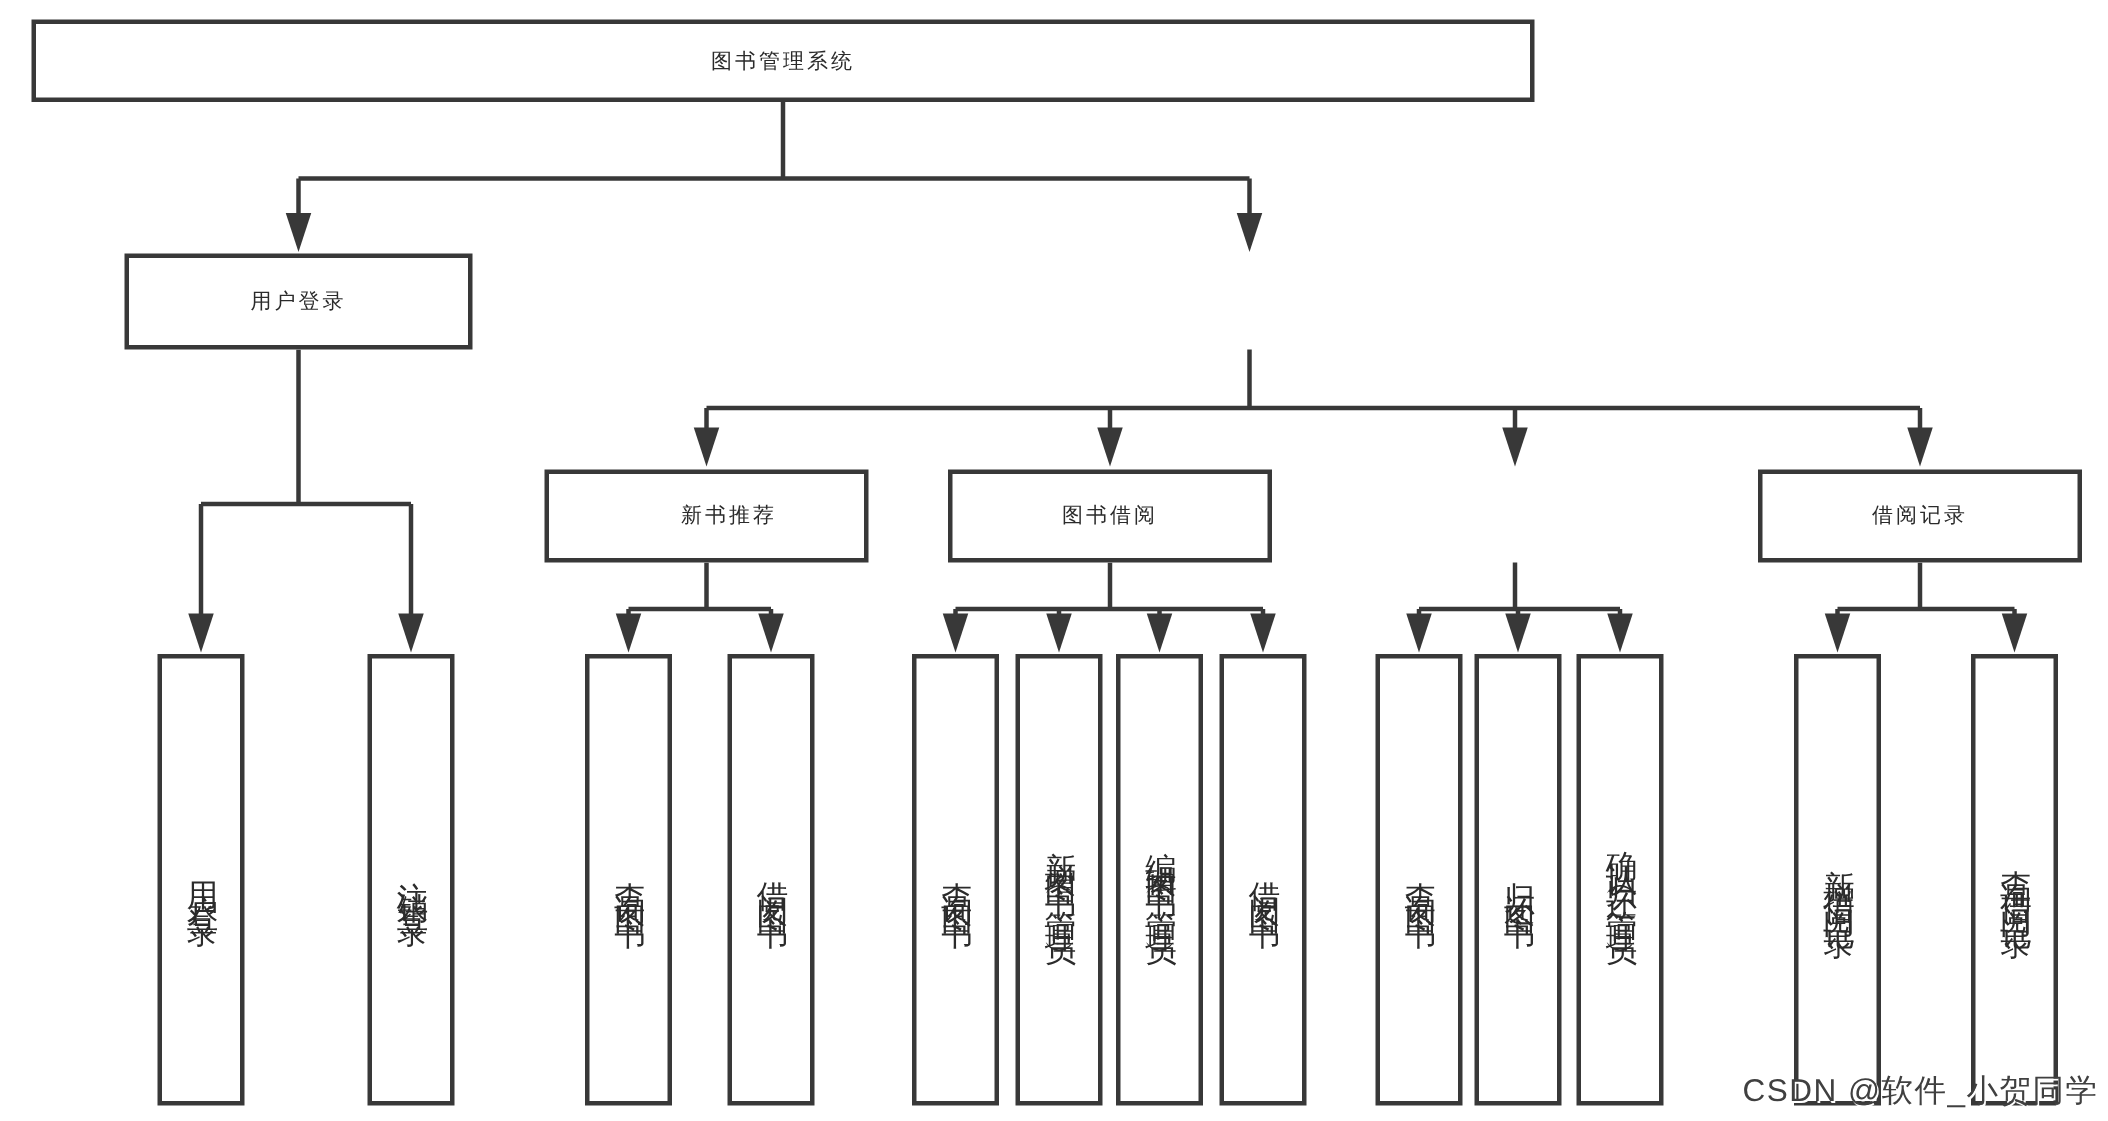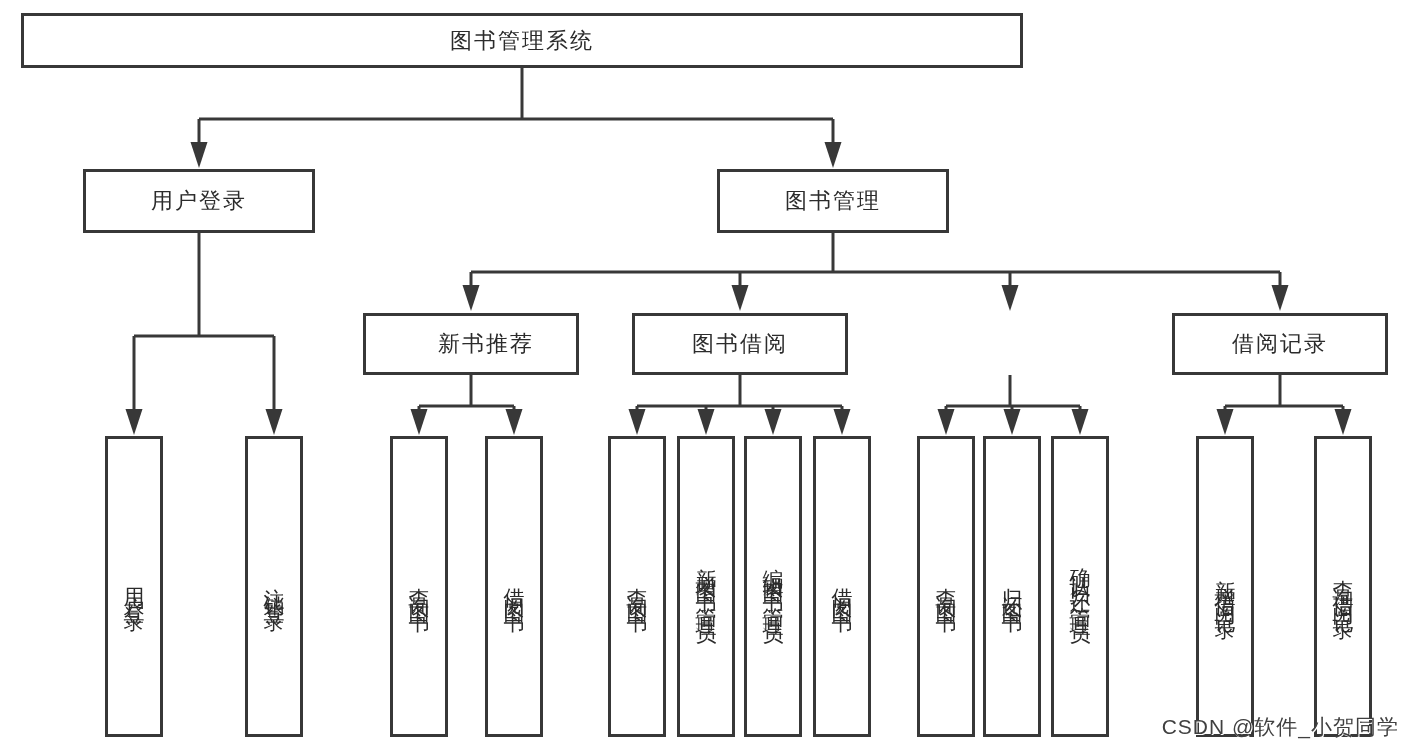--- a/index.html
+++ b/index.html
@@ -19,21 +19,21 @@
     z-index: 1;
   }
   .box {
     position: absolute;
     box-sizing: border-box;
     border: 3px solid #383838;
     background: #ffffff;
     display: flex;
     align-items: center;
     justify-content: center;
-    font-size: 22px;
+    font-size: 14px;
     letter-spacing: 2px;
     z-index: 2;
     white-space: nowrap;
   }
   .leaf {
     writing-mode: vertical-rl;
     text-orientation: mixed;
     letter-spacing: 8px;
     font-size: 21px;
     white-space: normal;
@@ -123,21 +123,20 @@
       <polygon points="1080,435 1071.5,409 1088.5,409"></polygon>
 
       <polygon points="1225,435 1216.5,409 1233.5,409"></polygon>
       <polygon points="1343,435 1334.5,409 1351.5,409"></polygon>
     </g>
   </svg>
 
   <div class="box" style="left:21px; top:13px; width:1002px; height:55px;">图书管理系统</div>
 
   <div class="box" style="left:83px; top:169px; width:232px; height:64px;">用户登录</div>
-  <div class="box" style="left:717px; top:169px; width:232px; height:64px;">图书管理</div>
 
   <div class="box" style="left:363px; top:313px; width:216px; height:62px;padding-left:30px;">新书推荐</div>
   <div class="box" style="left:632px; top:313px; width:216px; height:62px;">图书借阅</div>
   <div class="box" style="left:1172px; top:313px; width:216px; height:62px;">借阅记录</div>
 
   <div class="box leaf" style="left:105px; top:436px; width:58px; height:301px;">用户登录</div>
   <div class="box leaf" style="left:245px; top:436px; width:58px; height:301px;">注销登录</div>
 
   <div class="box leaf" style="left:390px; top:436px; width:58px; height:301px;">查询图书</div>
   <div class="box leaf" style="left:485px; top:436px; width:58px; height:301px;">借阅图书</div>

